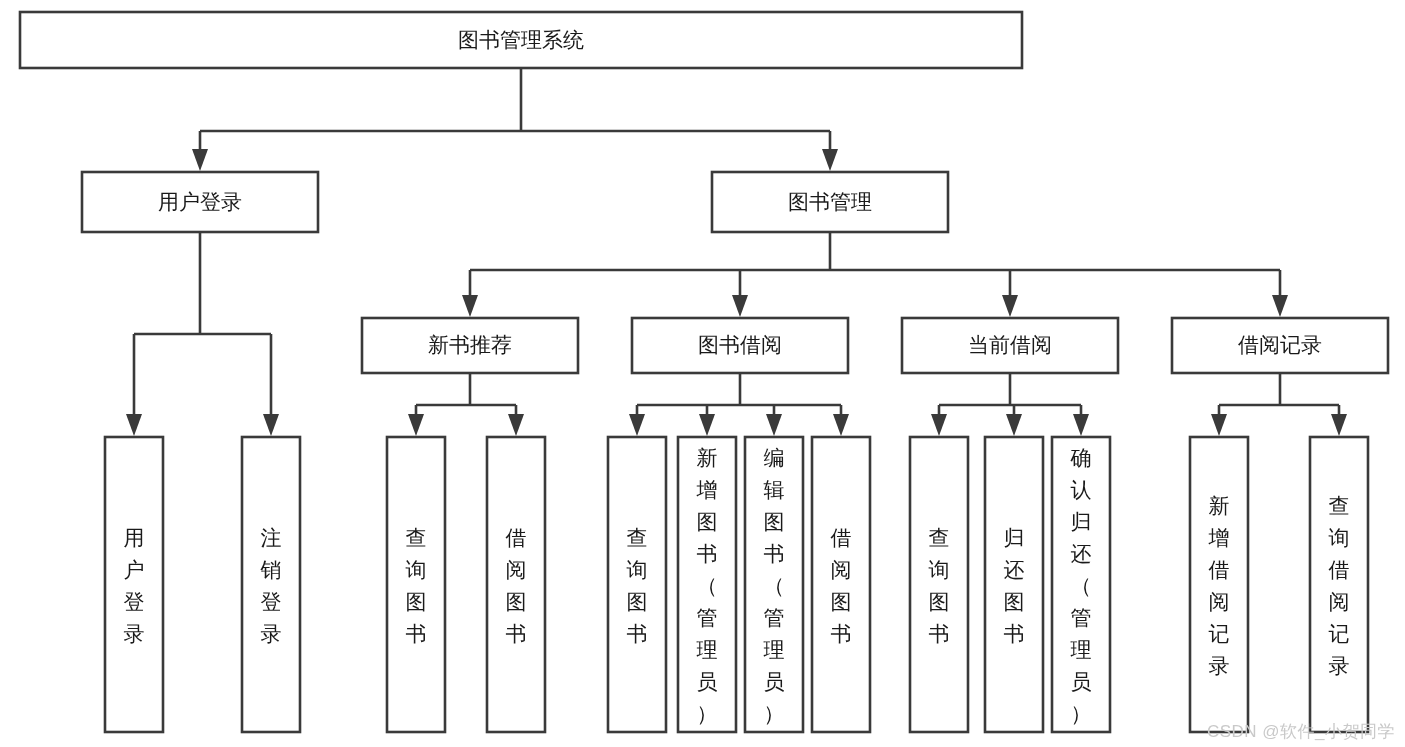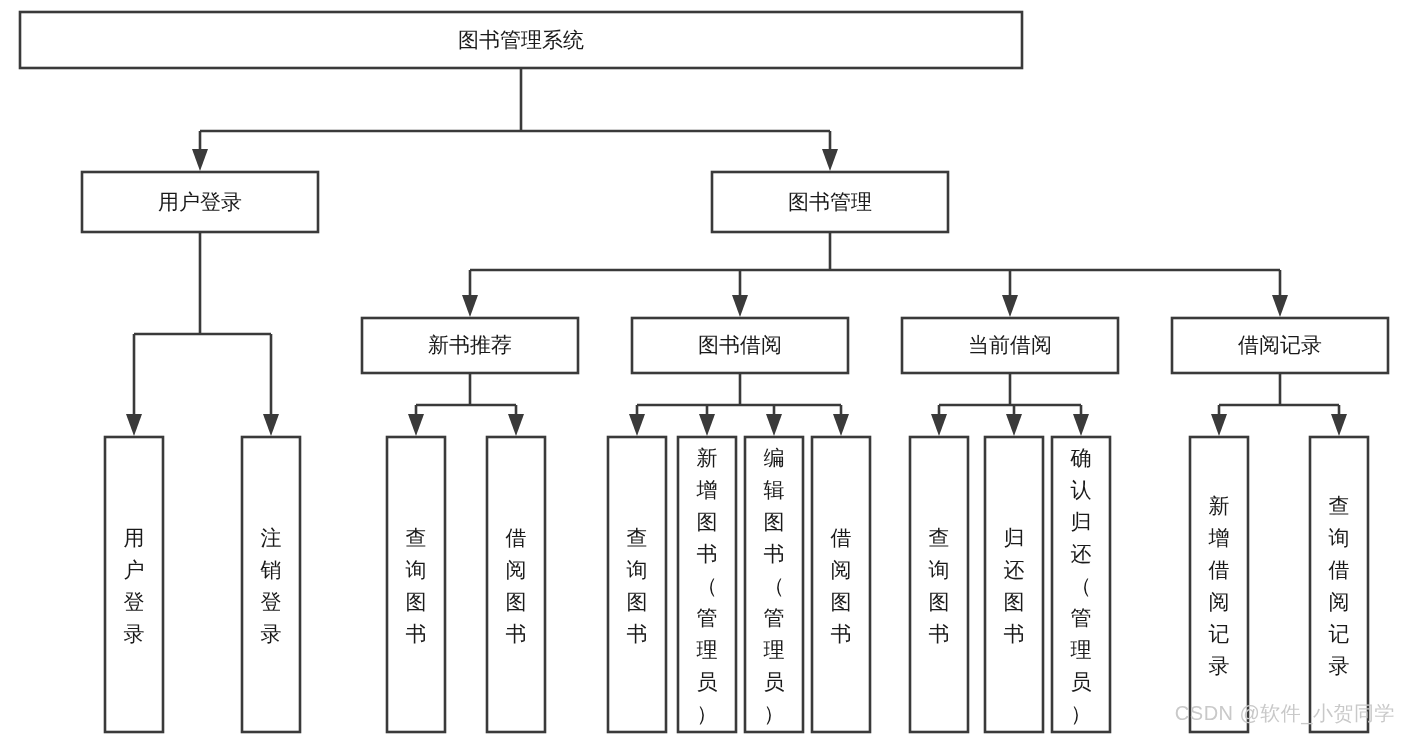--- a/index.html
+++ b/index.html
@@ -48,23 +48,23 @@
   }
   .node-label-v {
     font-family: "Liberation Sans", "DejaVu Sans", sans-serif;
     font-size: 21px;
     fill: #1a1a1a;
     text-anchor: middle;
   }
   .watermark-text {
     position: absolute;
     right: 10px;
-    bottom: 20px;
-    font-family: "Liberation Sans", "DejaVu Sans", sans-serif;
-    font-size: 20px;
+    bottom: 4px;
+    font-family: "Liberation Sans", "DejaVu Sans", sans-serif;
+    font-size: 17px;
     color: #c9c9c9;
     white-space: nowrap;
     letter-spacing: 0.5px;
     user-select: none;
     margin-top: 12px;
   }
 </style>
 </head>
 <body>
 

